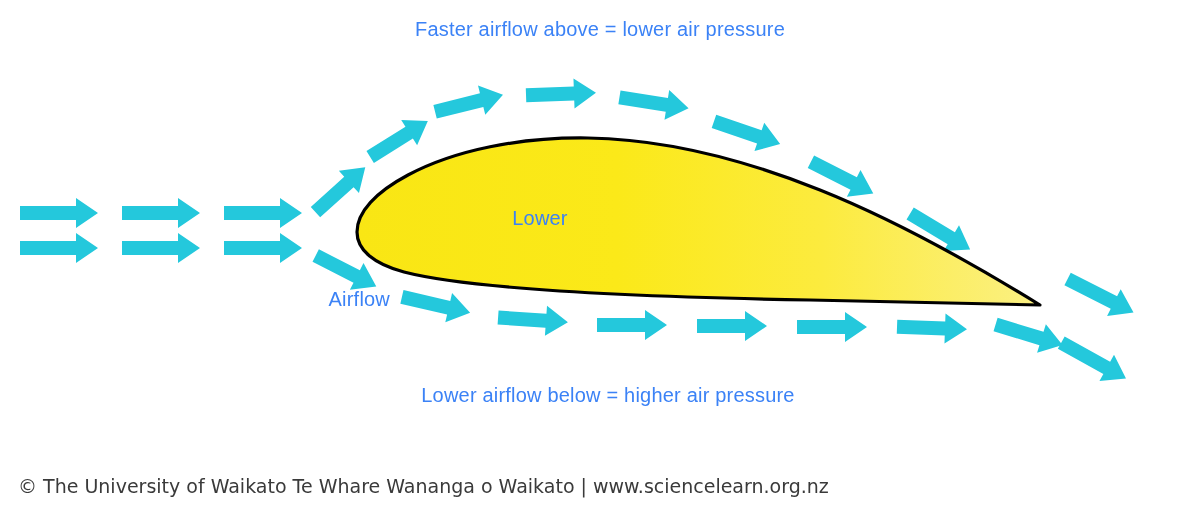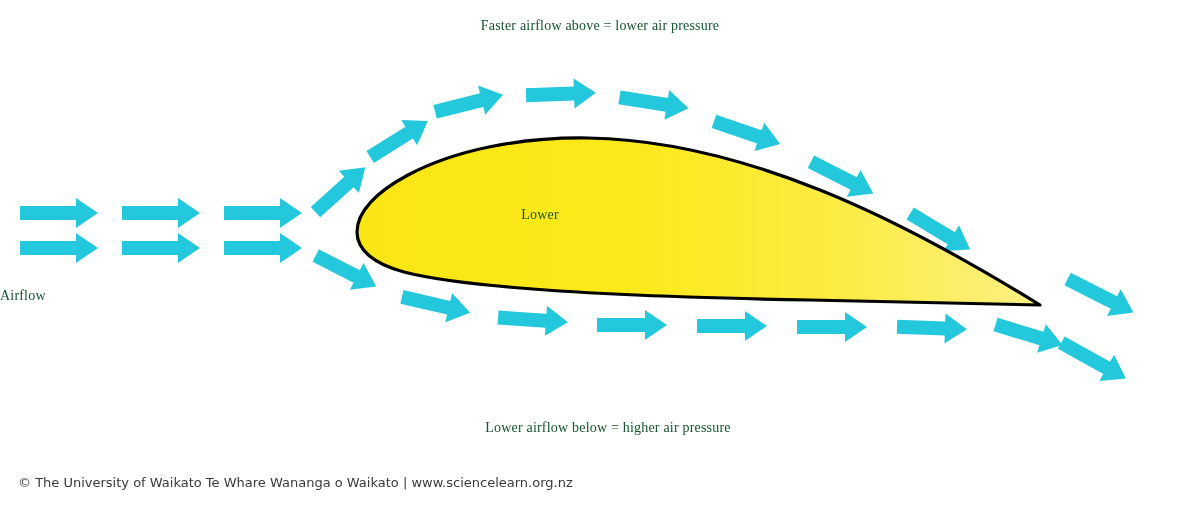--- a/index.html
+++ b/index.html
@@ -23,54 +23,53 @@
   }
   svg.diagram {
     position: absolute;
     left: 0; top: 0;
     width: 1200px;
     height: 505px;
     display: block;
   }
   .caption {
     position: absolute;
-    font-size: 14px;
+    font-size: 20px;
     letter-spacing: 0.2px;
-    color: #14532d;
+    color: #3b82f6;
     white-space: nowrap;
-    font-family: Liberation Serif, serif;
+    font-family: Liberation Sans, sans-serif;
   }
   #caption-top {
     left: 0; right: 0;
     top: 18px;
     text-align: center;
   }
   #caption-bottom {
     left: 16px; right: 0;
     top: 384px;
     text-align: center;
-    margin-top: 36px;
   }
   #label-airflow {
     left: 0;
     top: 288px;
     width: 390px;
-    text-align: left;
+    text-align: right;
   }
   #label-wing {
     left: 440px;
     top: 207px;
     width: 200px;
     text-align: center;
   }
   #credit {
     position: absolute;
     left: 18px;
     top: 475px;
-    font-size: 13px;
+    font-size: 19px;
     color: #3a3a3a;
     white-space: nowrap;
     font-family: "DejaVu Sans", "Liberation Sans", sans-serif;
   }
 </style>
 </head>
 <body>
 
 <div id="stage">
 

